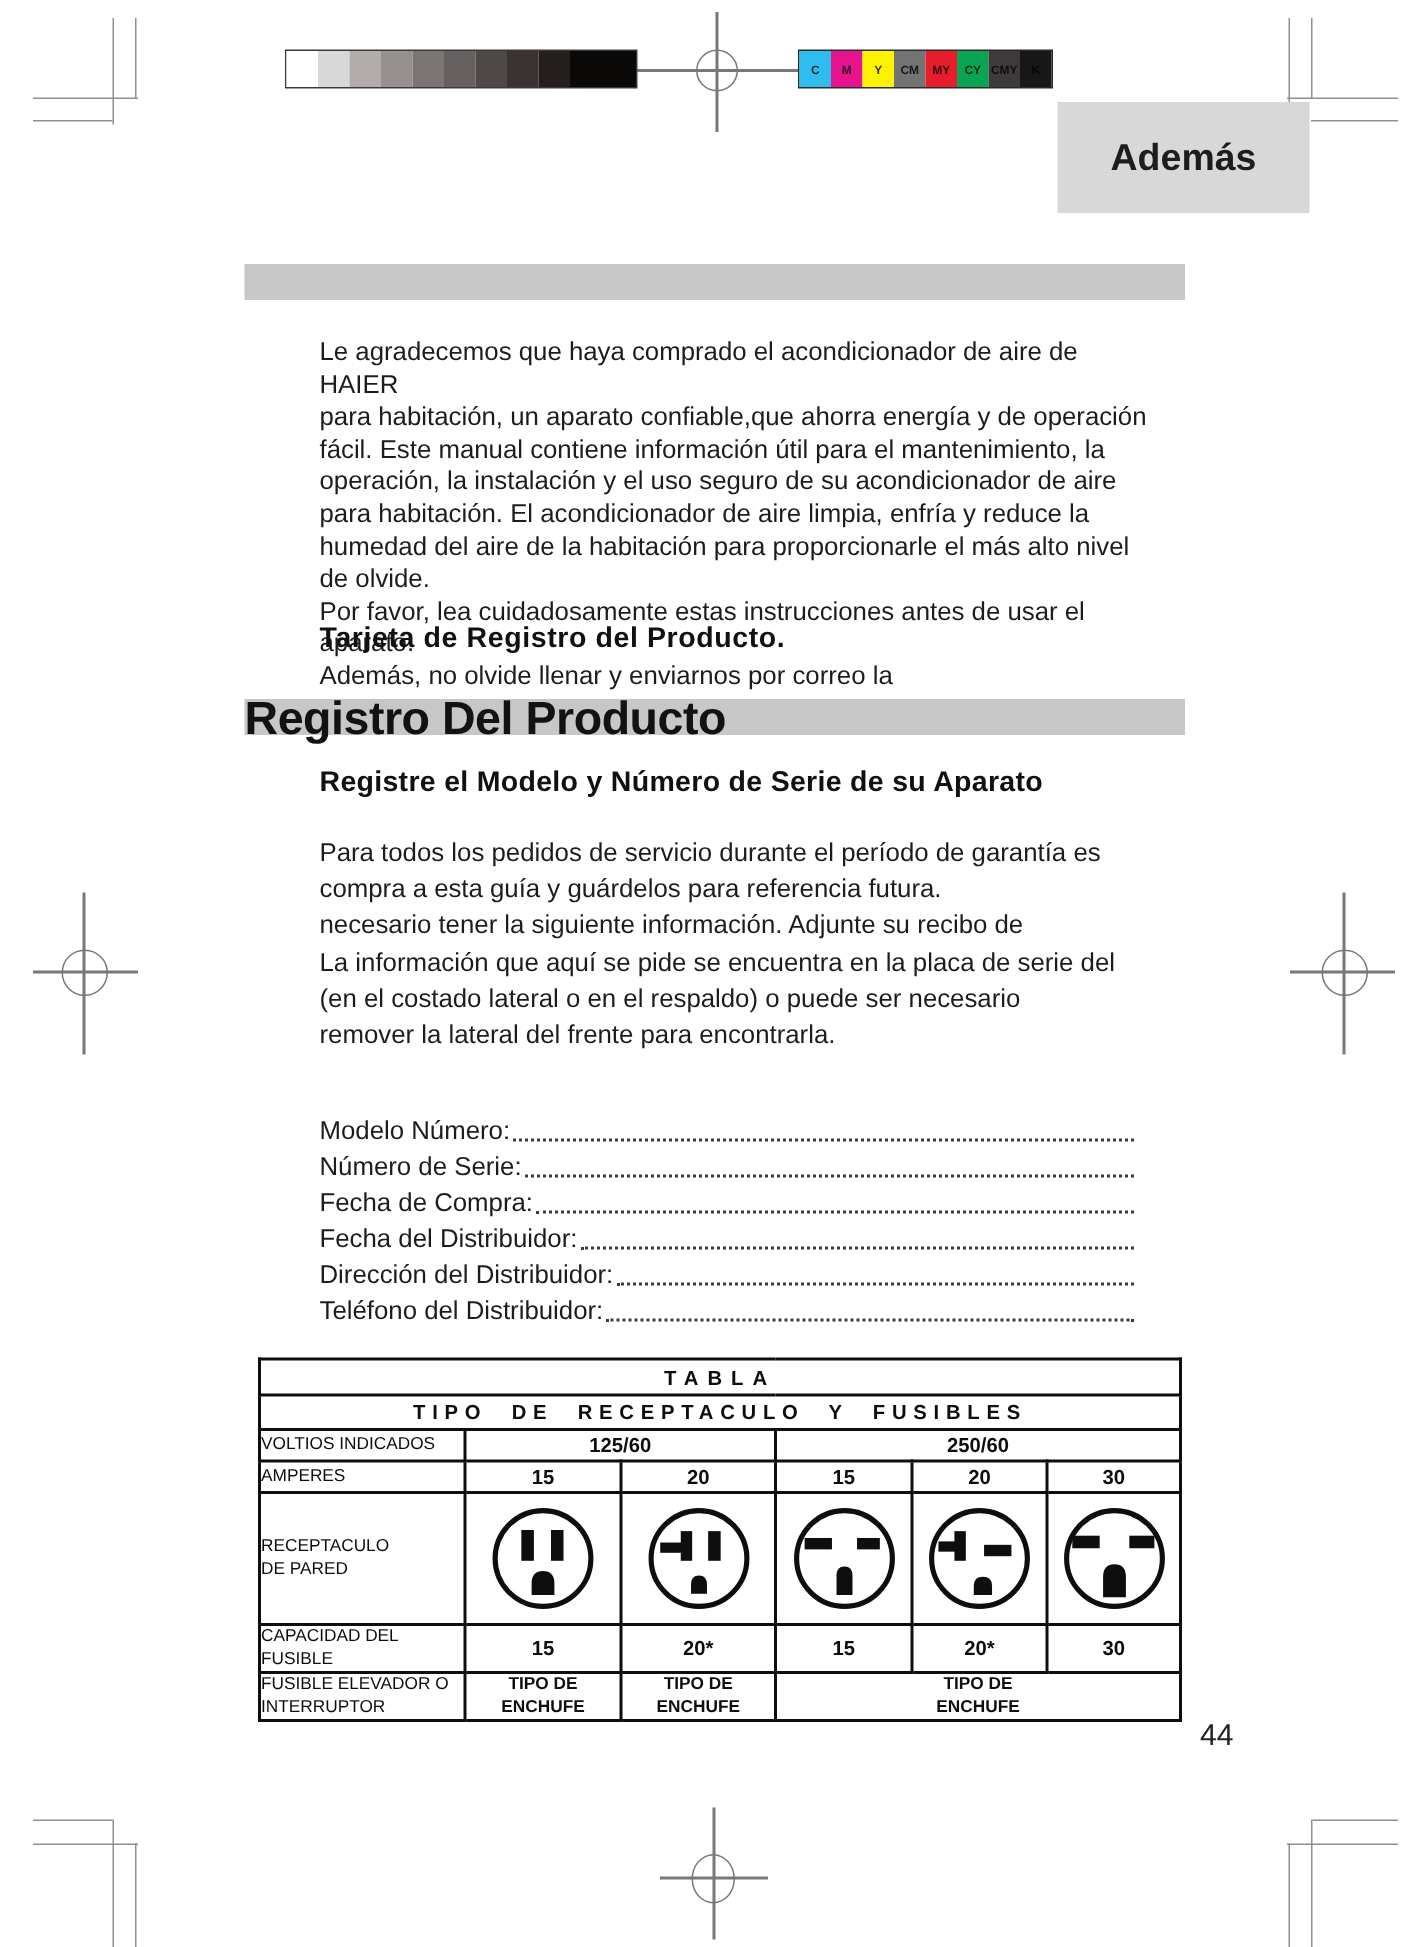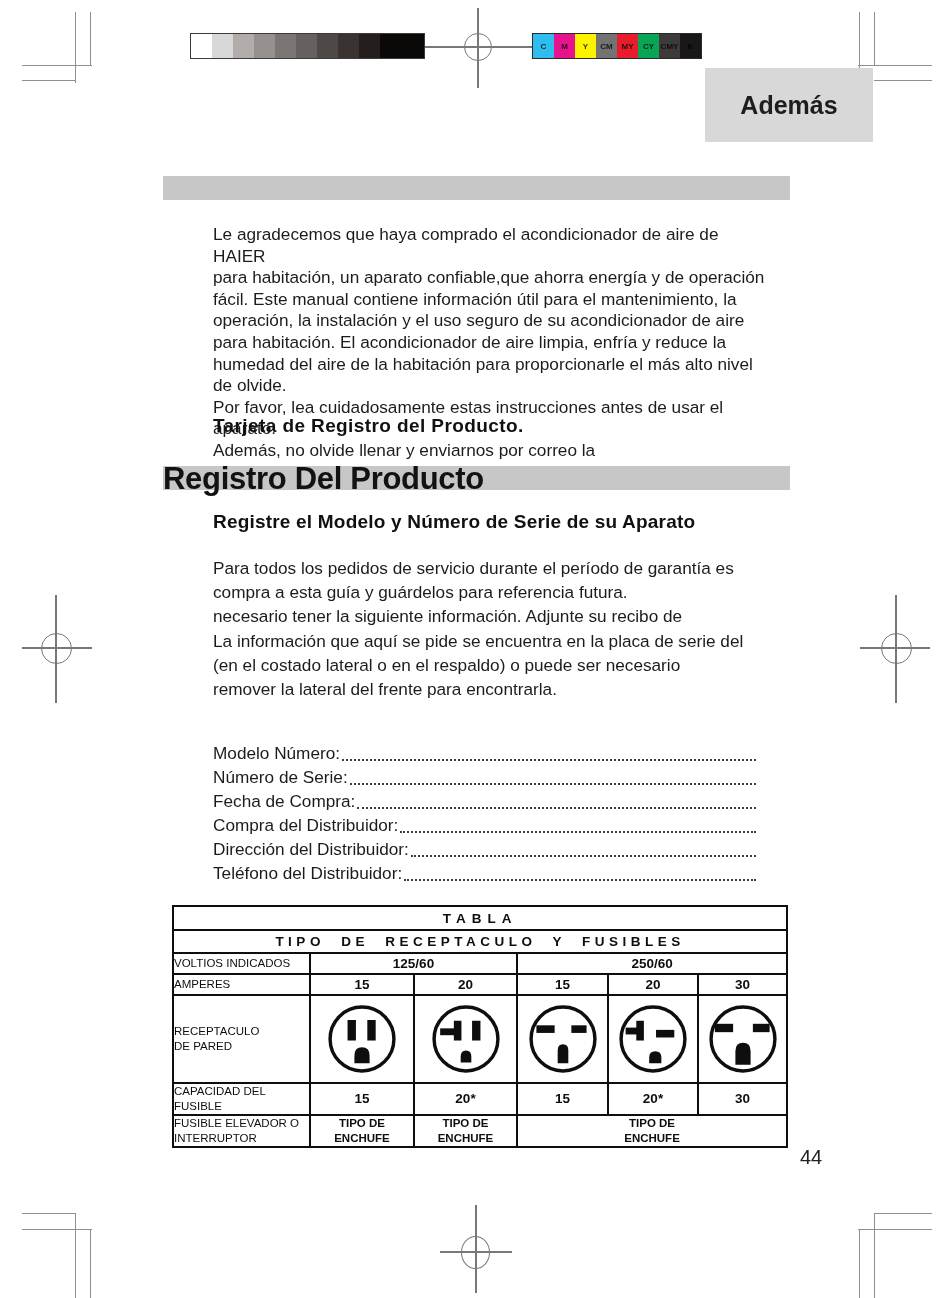--- a/index.html
+++ b/index.html
@@ -167,21 +167,21 @@
     </div>
     <div class="form-row">
       <span>Número de Serie:</span>
       <span class="leader"></span>
     </div>
     <div class="form-row">
       <span>Fecha de Compra:</span>
       <span class="leader"></span>
     </div>
     <div class="form-row">
-      <span>Compra del Distribuidor:</span>
+      <span>Fecha del Distribuidor:</span>
       <span class="leader"></span>
     </div>
     <div class="form-row">
       <span>Dirección del Distribuidor:</span>
       <span class="leader"></span>
     </div>
     <div class="form-row">
       <span>Teléfono del Distribuidor:</span>
       <span class="leader"></span>
     </div>

